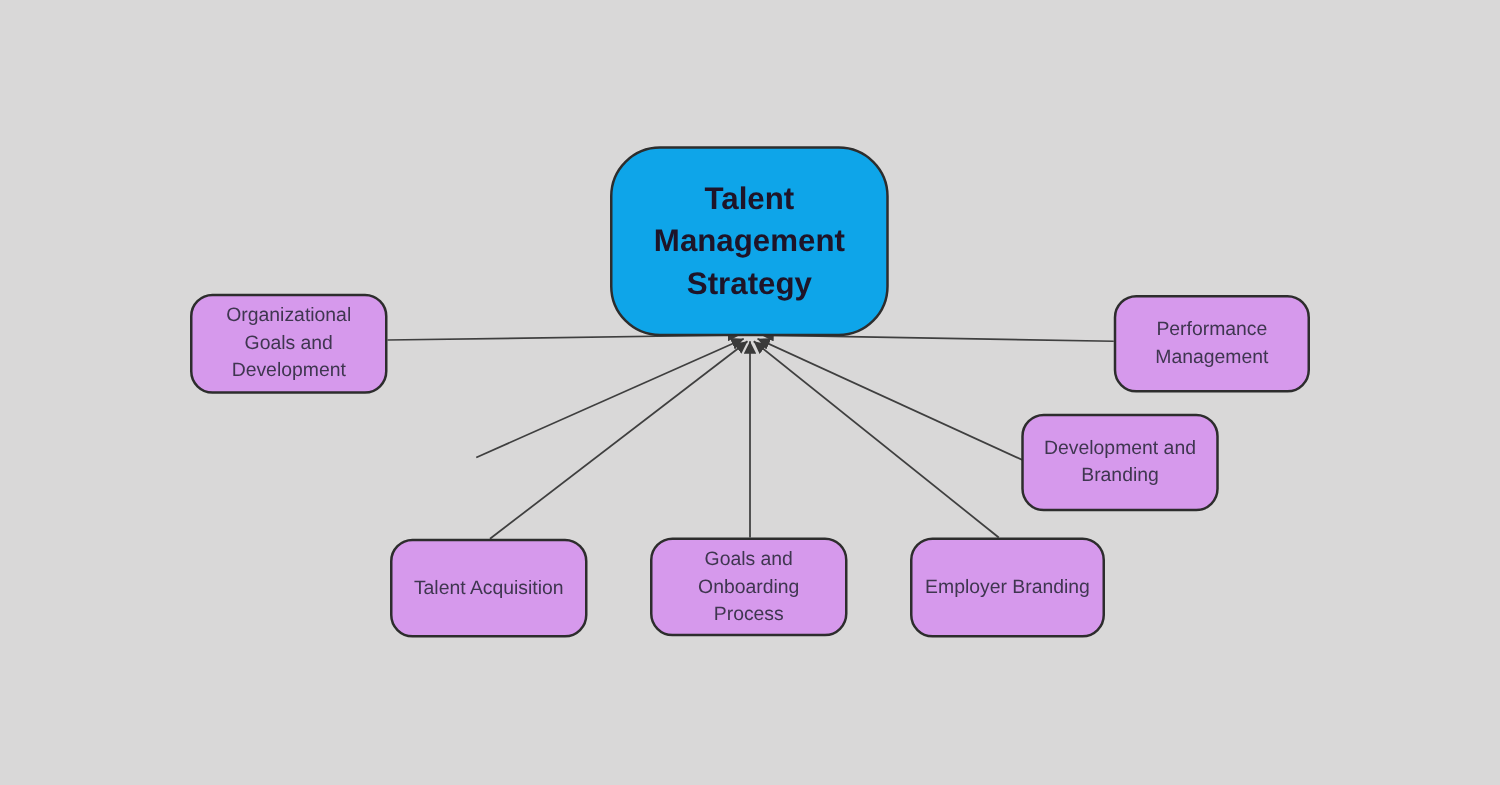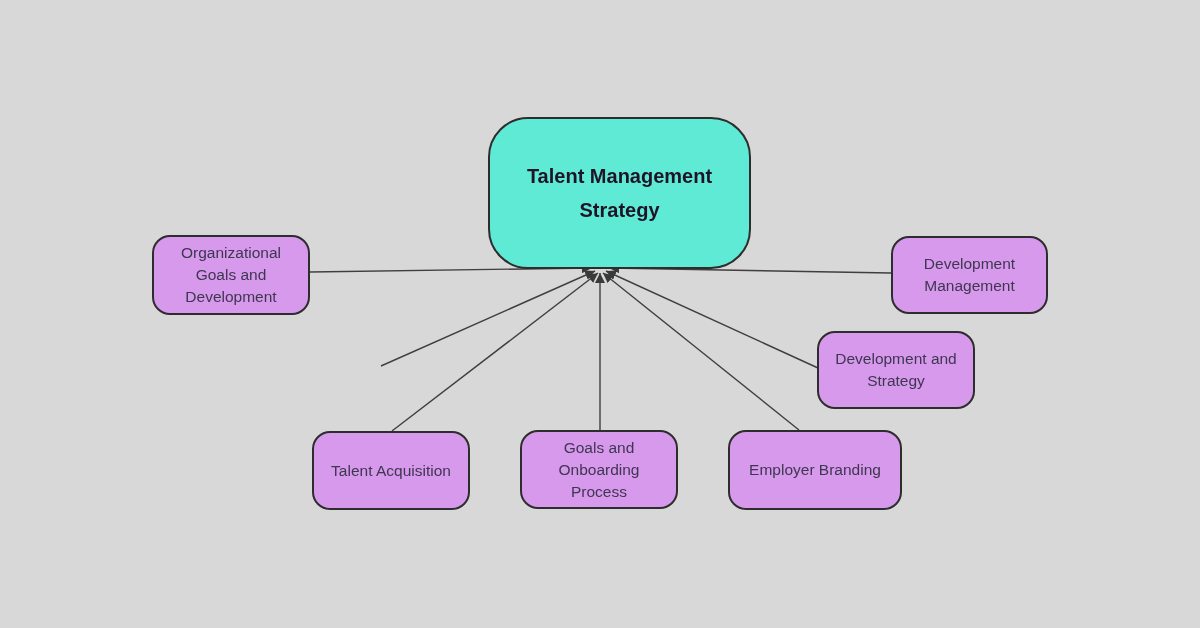--- a/index.html
+++ b/index.html
@@ -35,34 +35,34 @@
     border: 2px solid #2d2d2d;
     background: #d699ec;
     border-radius: 18px;
     color: #3f3650;
     font-size: 15.5px;
     line-height: 22px;
     padding: 8px 10px;
   }
   .node-root {
     left: 488px; top: 117px;
-    width: 263px; height: 152px;
+    width: 223px; height: 152px;
     border-radius: 40px;
-    background: #5eead4;
+    background: #0ea5e9;
     color: #1e1428;
-    font-size: 20px;
+    font-size: 25px;
     font-weight: 700;
     line-height: 34px;
     padding: 10px 16px;
   }
   .node-org        { left: 152px; top: 235px; width: 158px; height: 80px; }
   .node-audit      { left: 223px; top: 330px; width: 159px; height: 80px; }
   .node-acq        { left: 312px; top: 431px; width: 158px; height: 79px; align-items: center; }
   .node-hiring     { left: 520px; top: 430px; width: 158px; height: 79px; }
-  .node-employer   { left: 728px; top: 430px; width: 174px; height: 80px; }
+  .node-employer   { left: 728px; top: 430px; width: 156px; height: 80px; }
   .node-dev        { left: 817px; top: 331px; width: 158px; height: 78px; }
   .node-perf       { left: 891px; top: 236px; width: 157px; height: 78px; }
 </style>
 </head>
 <body>
 
 <div class="canvas">
 
   <svg class="edges-layer" width="1200" height="628" viewBox="0 0 1200 628">
     <defs>
@@ -94,20 +94,20 @@
 
   <div class="node node-hiring">
     <span>Goals and Onboarding Process</span>
   </div>
 
   <div class="node node-employer">
     <span>Employer Branding</span>
   </div>
 
   <div class="node node-dev">
-    <span>Development and Strategy</span>
+    <span>Development and Branding</span>
   </div>
 
   <div class="node node-perf">
-    <span>Development Management</span>
+    <span>Performance Management</span>
   </div>
 
 </div>
 
 </body></html>

